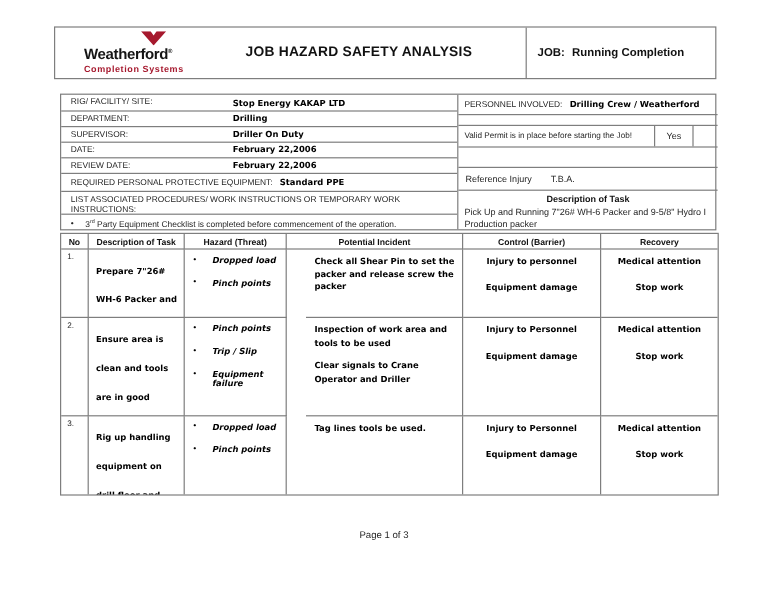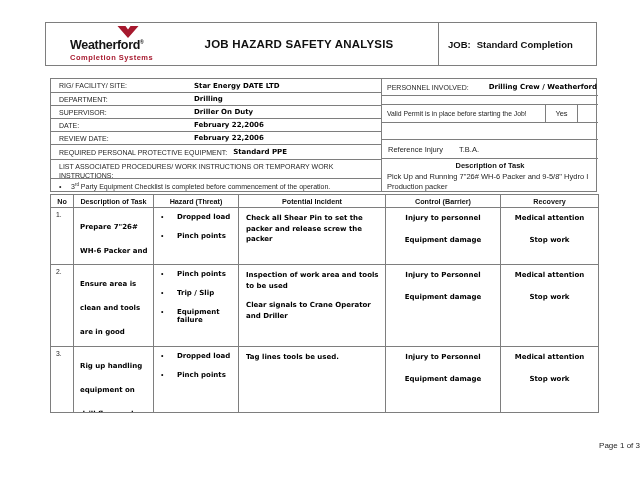--- a/index.html
+++ b/index.html
@@ -26,21 +26,21 @@
   .lbl{padding-left:8px;font-size:7px;color:#262626;white-space:nowrap;}
   .val{position:absolute;left:143px;white-space:nowrap;}
   .hand{font-family:"DejaVu Sans",sans-serif;font-weight:bold;font-size:7px;color:#000;}
   .ppe-row{display:flex;align-items:center;box-sizing:border-box;}
   .ppe-row .hand{margin-left:6px;}
   .list-row{box-sizing:border-box;padding:2px 8px 0 8px;font-size:7px;line-height:1.35;color:#262626;}
   .bullet-row{box-sizing:border-box;display:flex;align-items:center;padding-left:8px;font-size:7px;color:#262626;}
   .bullet-row .blt{width:12px;}
   sup.sm{font-size:4.5px;vertical-align:super;}
 
-  .personnel-row{height:17px;box-sizing:border-box;display:flex;align-items:center;padding-left:5px;gap:20px;}
+  .personnel-row{height:17px;box-sizing:border-box;display:flex;align-items:center;padding-left:5px;gap:6px;}
   .personnel-row .lbl{padding-left:0;}
   .r-empty-a{height:9px;box-sizing:border-box;}
   .permit-row{height:18px;box-sizing:border-box;display:flex;}
   .permit-q{width:163px;box-sizing:border-box;display:flex;align-items:center;padding-left:5px;font-size:6.8px;color:#262626;}
   .permit-yes{width:32px;box-sizing:border-box;border-left:1px solid #7e7e7e;display:flex;align-items:center;justify-content:center;font-size:7.5px;color:#262626;}
   .permit-rest{flex:1;box-sizing:border-box;border-left:1px solid #7e7e7e;}
   .r-empty-b{height:17px;box-sizing:border-box;}
   .reference-row{height:19px;box-sizing:border-box;display:flex;align-items:center;padding-left:6px;gap:16px;font-size:7.5px;color:#262626;}
   .task-block{box-sizing:border-box;padding:2px 5px 0 5px;}
   .task-header{text-align:center;font-weight:bold;font-size:7.5px;color:#111;margin-bottom:2px;}
@@ -49,56 +49,56 @@
   
   .main-table{position:absolute;left:50px;top:194px;width:547px;height:217px;border:1px solid #7e7e7e;display:grid;grid-template-columns:23px 80px 85px 147px 115px 97px;grid-template-rows:13px 57px 82px 65px;}
   .cell{box-sizing:border-box;border-right:1px solid #7e7e7e;border-bottom:1px solid #7e7e7e;overflow:hidden;}
   .last-c{border-right:none;}
   .last-r{border-bottom:none;}
   .th{display:flex;align-items:center;justify-content:center;font-weight:bold;font-size:7.2px;color:#111;}
   .no-cell{font-size:6.8px;padding:3px 0 0 5px;color:#262626;}
   .desc-cell{padding:4px 4px 0 6px;line-height:1.5;}
   .desc-cell .hand{font-size:7px;}
   .haz-cell{padding:5px 2px 0 7px;}
-  .haz-item{display:flex;margin-bottom:11px;}
+  .haz-item{display:flex;margin-bottom:11px;font-style:italic;}
   .haz-item .blt{width:16px;flex:none;font-size:7px;color:#000;}
-  .ctl-cell{padding:5px 6px 0 7px;line-height:1.5;}
+  .ctl-cell{padding:5px 6px 0 7px;line-height:1.5;margin-left:16px;}
   .ctl-cell p{margin:0 0 9px 0;}
   .ctr-cell{padding-top:6px;text-align:center;}
   .ctr-cell p{margin:0 0 14px 0;}
 
-  .footer{position:absolute;left:0;top:441px;width:100%;text-align:right;font-size:8px;color:#262626;}
+  .footer{position:absolute;left:0;top:441px;width:100%;text-align:center;font-size:8px;color:#262626;}
 </style>
 </head>
 <body>
 
 <div class="page">
 
   <div class="header-box">
     <div class="brand">
       <svg class="logo-icon" width="24" height="12" viewBox="0 0 24 12">
         <path d="M1.5 0 L9.5 0 L12 3.6 L14.5 0 L22.5 0 L12 12 Z" fill="#a6192e"></path>
       </svg>
       <div class="brand-name"><span>Weatherford</span><sup>®</sup></div>
       <div class="brand-sub">Completion Systems</div>
     </div>
     <div class="doc-title">JOB HAZARD SAFETY ANALYSIS</div>
     <div class="header-divider"></div>
     <div class="job-cell">
       <span>JOB:</span>
-      <span>Standard Completion</span>
+      <span>Running Completion</span>
     </div>
   </div>
 
   <div class="info-box">
 
     <div class="left-col">
       <div class="info-row b" style="height:14px">
         <span class="lbl">RIG/ FACILITY/ SITE:</span>
-        <span class="val hand">Star Energy DATE LTD</span>
+        <span class="val hand">Stop Energy KAKAP LTD</span>
       </div>
       <div class="info-row b" style="height:13px">
         <span class="lbl">DEPARTMENT:</span>
         <span class="val hand">Drilling</span>
       </div>
       <div class="info-row b" style="height:13px">
         <span class="lbl">SUPERVISOR:</span>
         <span class="val hand">Driller On Duty</span>
       </div>
       <div class="info-row b" style="height:13px">

